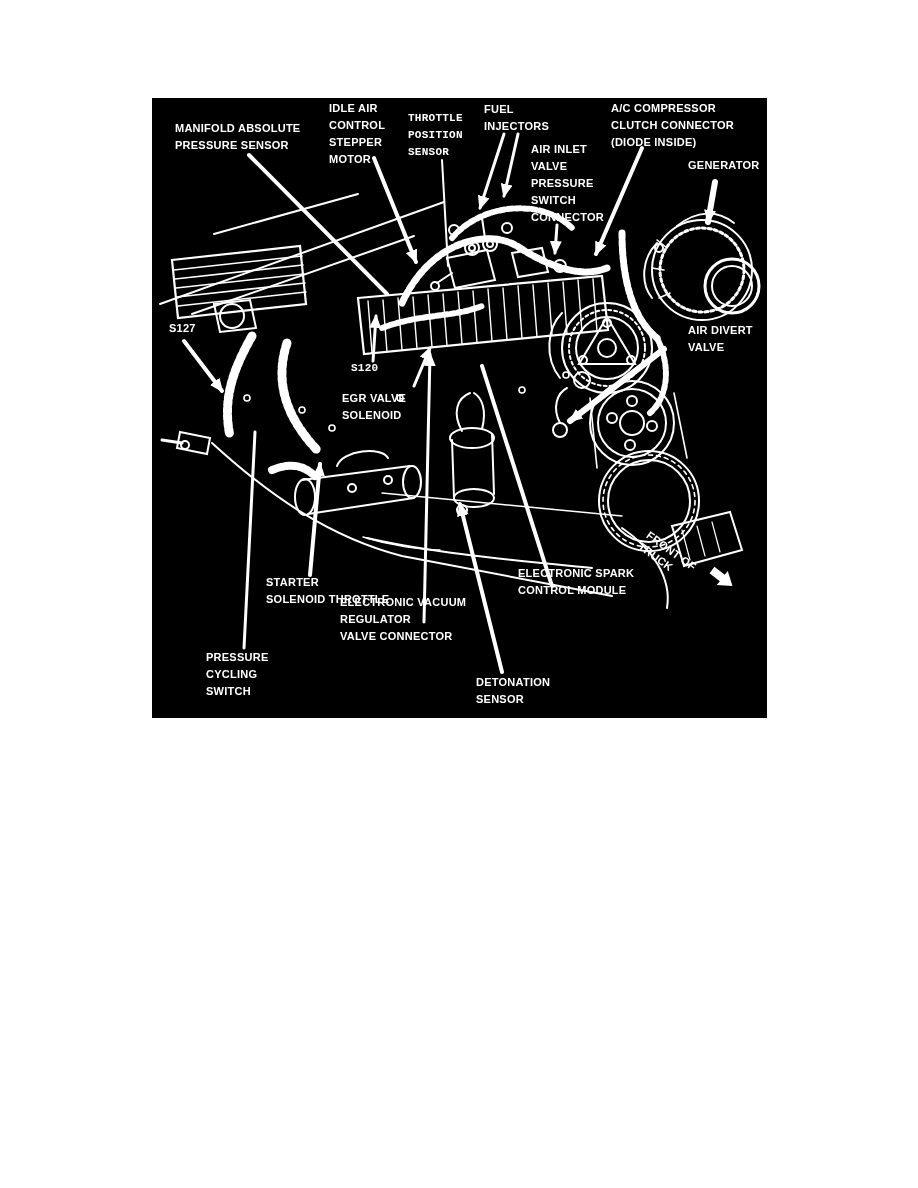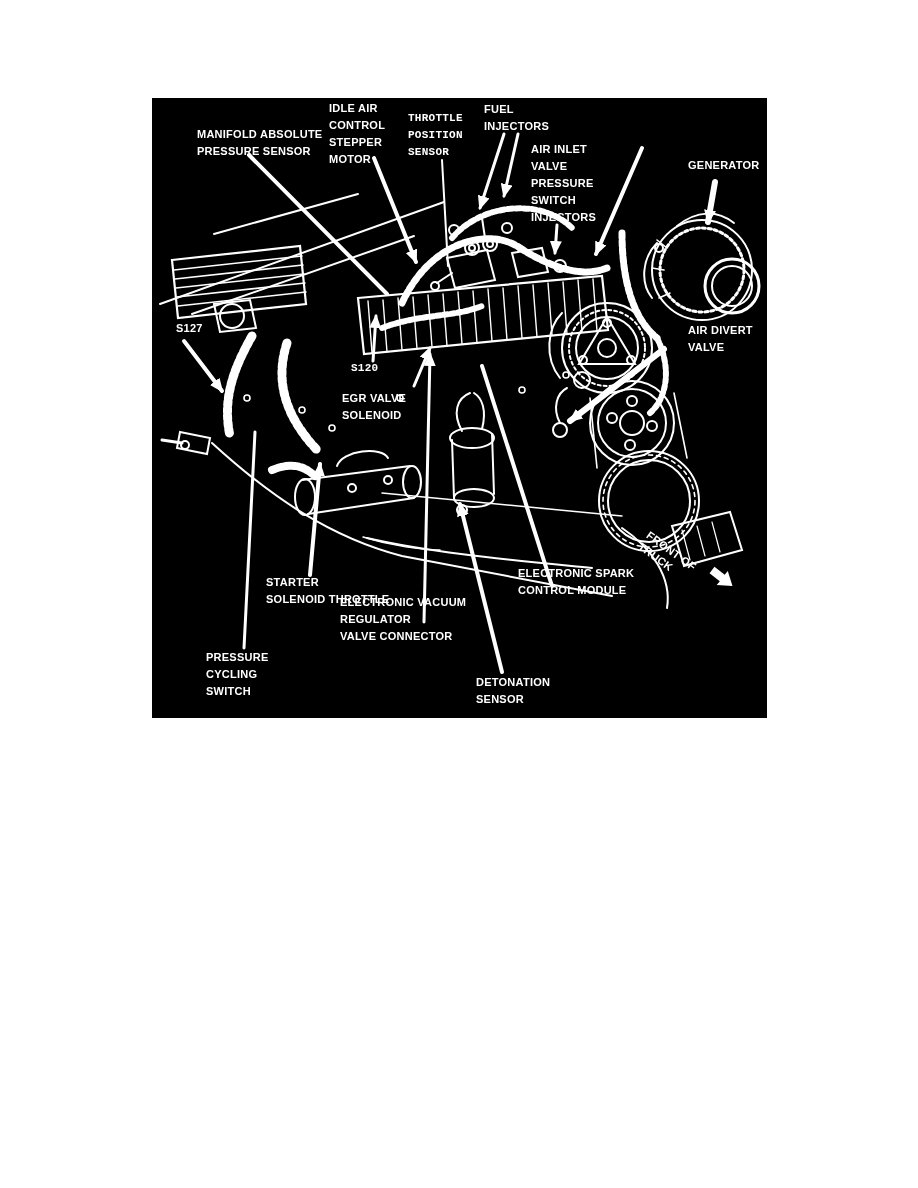--- a/index.html
+++ b/index.html
@@ -196,38 +196,41 @@
       <line x1="272" y1="524" x2="278" y2="256" stroke-width="3" marker-end="url(#ah)"></line>
       <line x1="92" y1="550" x2="103" y2="334" stroke-width="3"></line>
       <line x1="350" y1="574" x2="308" y2="406" stroke-width="4" marker-end="url(#ah)"></line>
     </g>
 
     <g transform="translate(560,472) rotate(38)">
       <polygon points="0,-4 13,-4 13,-9 26,0 13,9 13,4 0,4" fill="#ffffff"></polygon>
     </g>
   </svg>
 
-  <div class="lbl" style="left:23px;top:28px;margin-left:22px;">MANIFOLD ABSOLUTE
+  <div class="lbl" style="left:23px;top:22px;">MANIFOLD ABSOLUTE
 PRESSURE SENSOR</div>
   <div class="lbl" style="left:177px;top:2px;">IDLE AIR
 CONTROL
 STEPPER
 MOTOR</div>
   <div class="lbl" style="left:256px;top:12px;font-family:Liberation Mono, monospace;">THROTTLE
 POSITION
 SENSOR</div>
   <div class="lbl" style="left:332px;top:3px;">FUEL
 INJECTORS</div>
   <div class="lbl" style="left:379px;top:43px;">AIR INLET
 VALVE
 PRESSURE
 SWITCH
-INJECTORS</div>
+CONNECTOR</div>
+  <div class="lbl" style="left:459px;top:2px;">A/C COMPRESSOR
+CLUTCH CONNECTOR
+(DIODE INSIDE)</div>
   <div class="lbl" style="left:536px;top:59px;text-align:right;">GENERATOR</div>
-  <div class="lbl" style="left:24px;top:222px;">S127</div>
+  <div class="lbl" style="left:17px;top:222px;">S127</div>
   <div class="lbl" style="left:199px;top:262px;font-family:Liberation Mono, monospace;">S120</div>
   <div class="lbl" style="left:190px;top:292px;">EGR VALVE
 SOLENOID</div>
   <div class="lbl" style="left:536px;top:224px;">AIR DIVERT
 VALVE</div>
   <div class="lbl" style="left:114px;top:476px;">STARTER
 SOLENOID THROTTLE</div>
   <div class="lbl" style="left:366px;top:467px;">ELECTRONIC SPARK
 CONTROL MODULE</div>
   <div class="lbl" style="left:188px;top:496px;">ELECTRONIC VACUUM

